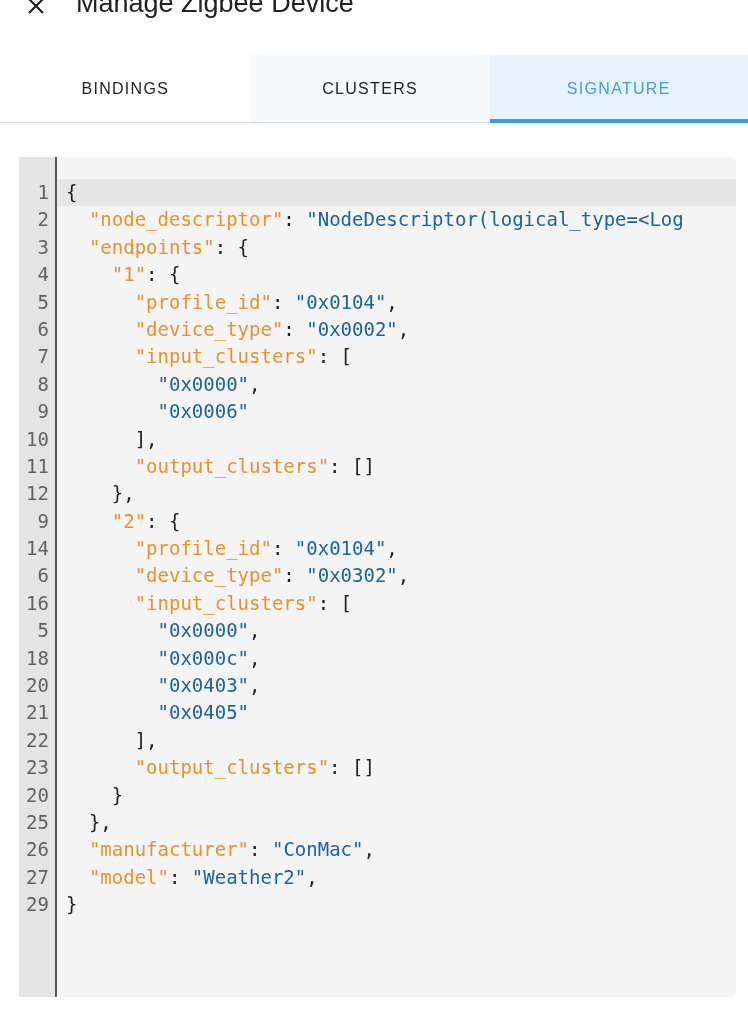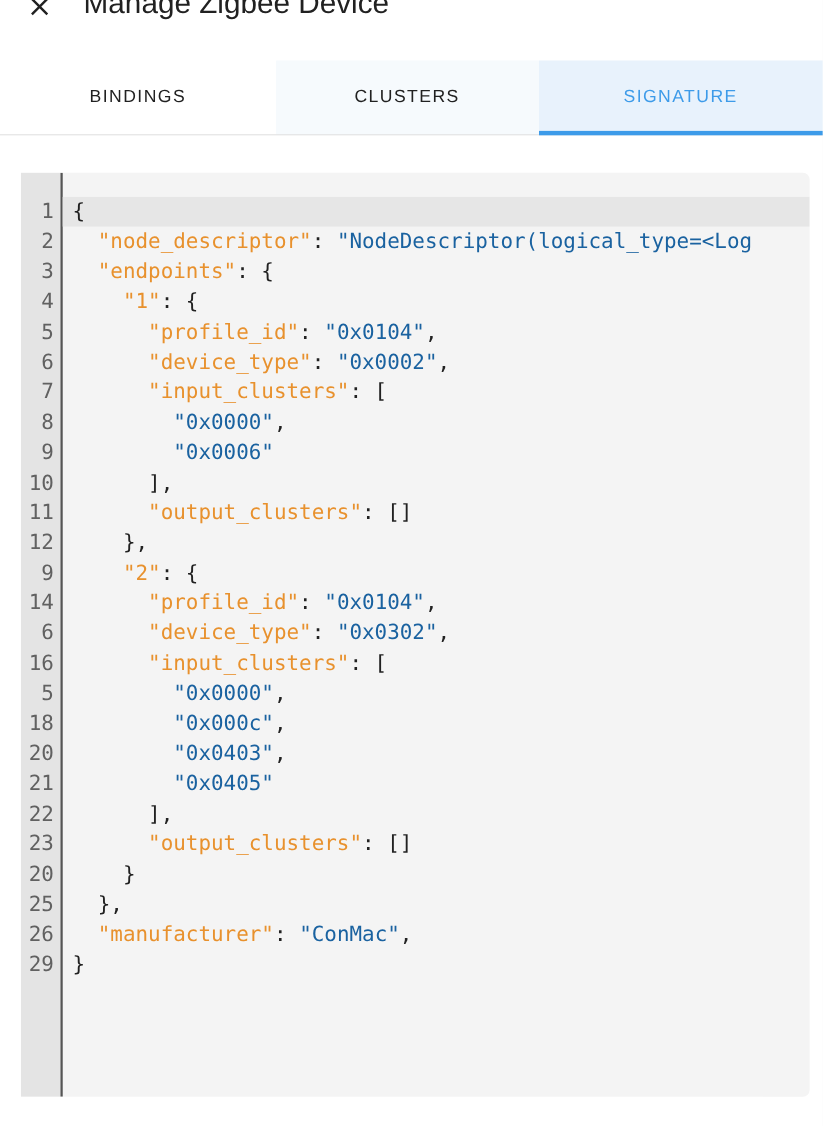--- a/index.html
+++ b/index.html
@@ -94,15 +94,16 @@
       <div class="line"><span class="ln">16</span><span class="code">      <span class="k">"input_clusters"</span><span class="p">: [</span></span></div>
       <div class="line"><span class="ln">5</span><span class="code">        <span class="s">"0x0000"</span><span class="p">,</span></span></div>
       <div class="line"><span class="ln">18</span><span class="code">        <span class="s">"0x000c"</span><span class="p">,</span></span></div>
       <div class="line"><span class="ln">20</span><span class="code">        <span class="s">"0x0403"</span><span class="p">,</span></span></div>
       <div class="line"><span class="ln">21</span><span class="code">        <span class="s">"0x0405"</span></span></div>
       <div class="line"><span class="ln">22</span><span class="code">      <span class="p">],</span></span></div>
       <div class="line"><span class="ln">23</span><span class="code">      <span class="k">"output_clusters"</span><span class="p">: []</span></span></div>
       <div class="line"><span class="ln">20</span><span class="code">    <span class="p">}</span></span></div>
       <div class="line"><span class="ln">25</span><span class="code">  <span class="p">},</span></span></div>
       <div class="line"><span class="ln">26</span><span class="code">  <span class="k">"manufacturer"</span><span class="p">: </span><span class="s">"ConMac"</span><span class="p">,</span></span></div>
+      <div class="line"><span class="ln">27</span><span class="code">  <span class="k">"model"</span><span class="p">: </span><span class="s">"Weather2"</span><span class="p">,</span></span></div>
       <div class="line"><span class="ln">29</span><span class="code"><span class="p">}</span></span></div>
     </div>
 </div>
 
 </body></html>

